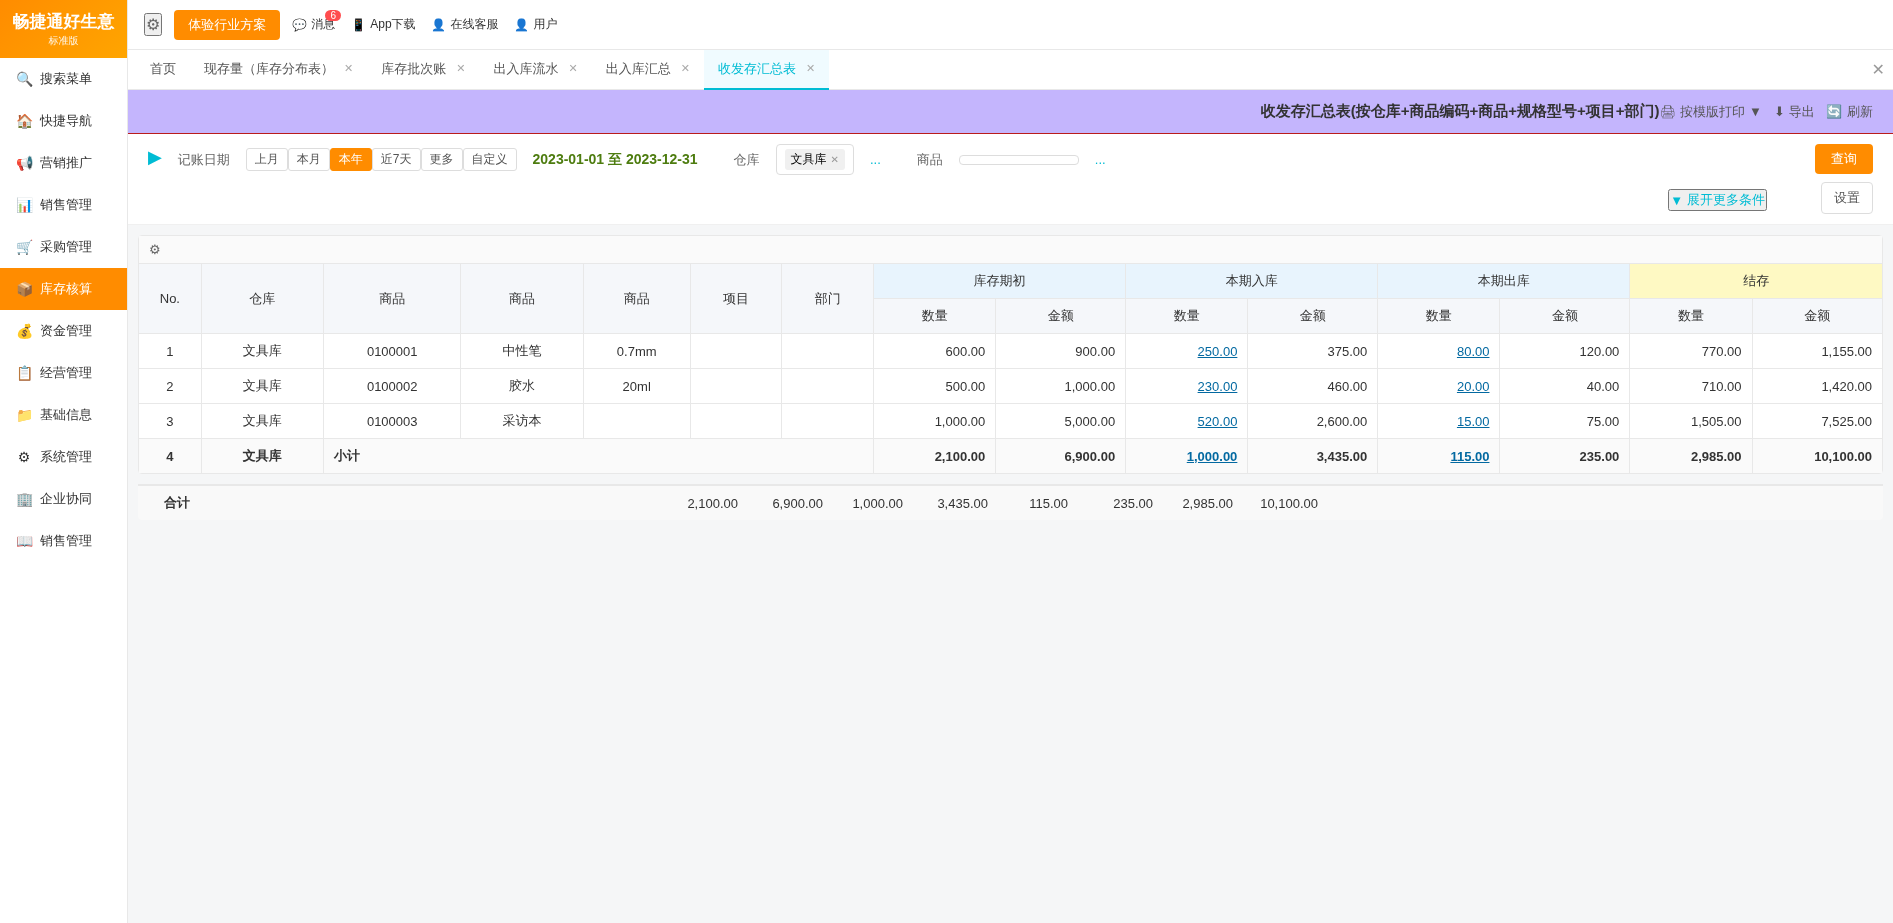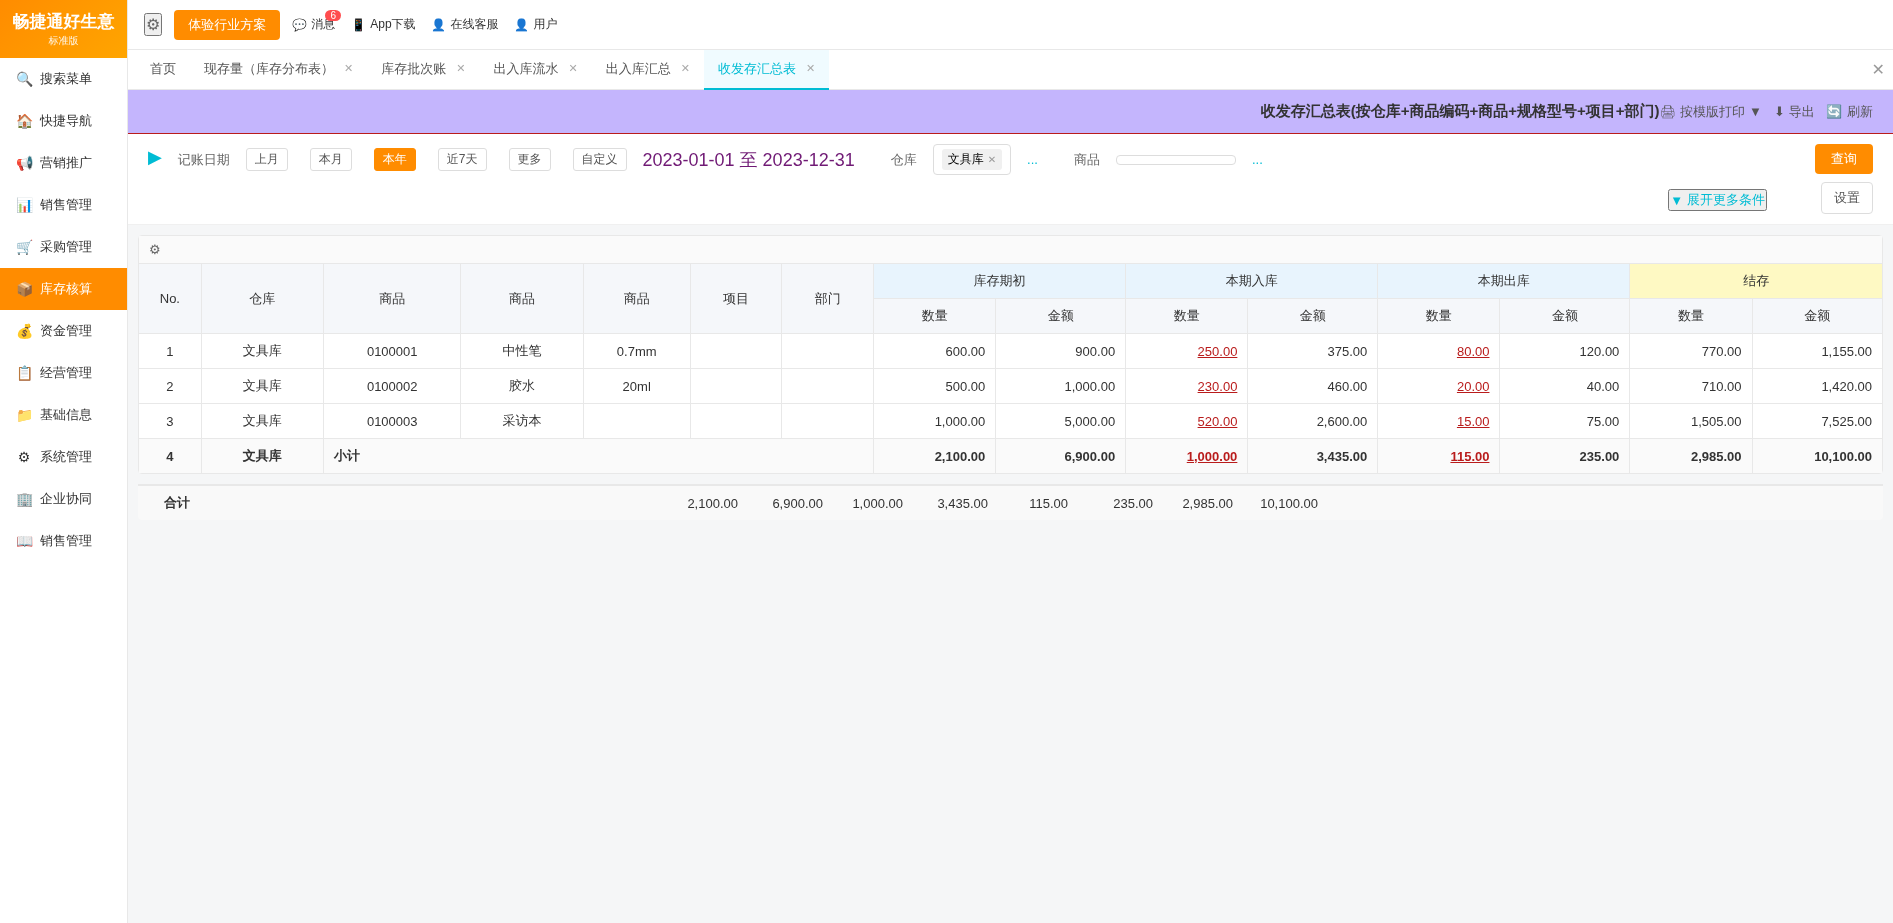--- a/index.html
+++ b/index.html
@@ -36,45 +36,45 @@
 
     
     .page-content { flex: 1; overflow-y: auto; background: #f5f6f7; padding: 0; }
 
     
     .page-title-bar { background: #c4b5fd; padding: 12px 20px; display: flex; align-items: center; justify-content: flex-end; border-bottom: 1px solid #b91c1c; }
     .page-title-bar .title { font-size: 15px; font-weight: bold; color: #333; }
     .page-title-bar .actions { display: flex; align-items: center; gap: 12px; }
     .btn-action { display: flex; align-items: center; gap: 4px; cursor: pointer; color: #555; font-size: 13px; border: none; background: none; }
     .filter-label { color: #666; font-size: 13px; white-space: nowrap; }
-    .date-filters { display: flex; align-items: center; gap: 22px; }
+    .date-filters { display: flex; align-items: center; gap: 0; }
     .date-btn { padding: 2px 8px; border: 1px solid #ddd; border-radius: 3px; cursor: pointer; font-size: 12px; color: #555; background: #fff; }
     .date-btn.active { background: #ff8c00; color: #fff; border-color: #ff8c00; }
-    .date-range { font-size: 18px; color: #701a75; }
+    .date-range { font-size: 14px; color: #4d7c0f; font-weight: bold; }
     .warehouse-filter { display: flex; align-items: center; gap: 6px; border: 1px solid #ddd; padding: 4px 8px; border-radius: 4px; background: #fff; }
     .warehouse-tag { background: #f0f0f0; padding: 2px 6px; border-radius: 3px; font-size: 12px; display: flex; align-items: center; gap: 4px; }
     .tag-close { cursor: pointer; color: #999; font-size: 10px; }
     .filter-more { color: #00bcd4; cursor: pointer; font-size: 13px; }
     .goods-filter { border: 1px solid #ddd; padding: 4px 8px; border-radius: 4px; min-width: 120px; color: #999; font-size: 13px; }
     .expand-btn { color: #00bcd4; cursor: pointer; font-size: 13px; display: flex; align-items: center; gap: 4px; margin: 8px 0 0 auto; }
     .query-btn { background: #ff8c00; color: #fff; border: none; padding: 6px 16px; border-radius: 4px; cursor: pointer; font-size: 13px; }
     .set-btn { background: #fff; color: #555; border: 1px solid #ddd; padding: 6px 12px; border-radius: 4px; cursor: pointer; font-size: 13px; margin-top: 4px; }
 
     
     .table-container { background: #fff; margin: 10px; border: 1px solid #e8e8e8; border-radius: 4px; }
     table { width: 100%; border-collapse: collapse; font-size: 13px; }
     thead tr { background: #f5f7fa; }
     th { padding: 8px 10px; text-align: center; border-bottom: 1px solid #e8e8e8; color: #333; font-weight: normal; white-space: nowrap; border-right: 1px solid #e8e8e8; }
     th:last-child { border-right: none; }
     td { padding: 8px 10px; text-align: center; border-bottom: 1px solid #e8e8e8; color: #333; border-right: 1px solid #e8e8e8; }
     td:last-child { border-right: none; }
     tr:last-child td { border-bottom: none; }
     .row-subtotal td { font-weight: bold; background: #fafafa; }
     .table-settings { padding: 6px 10px; background: #fafafa; border-bottom: 1px solid #e8e8e8; display: flex; align-items: center; }
-    .link-num { color: #b91c1c; text-decoration: underline; cursor: pointer; }
+    .link-num { color: #0369a1; text-decoration: underline; cursor: pointer; }
     .th-span-2 { border-bottom: 1px solid #e8e8e8; }
 
     .header-group-row th { border-bottom: 1px solid #e8e8e8; }
     .col-num { width: 40px; }
     .col-warehouse { width: 80px; }
     .col-code { width: 90px; }
     .col-goods { width: 80px; }
     .col-spec { width: 70px; }
     .col-project { width: 60px; }
     .col-dept { width: 60px; }

